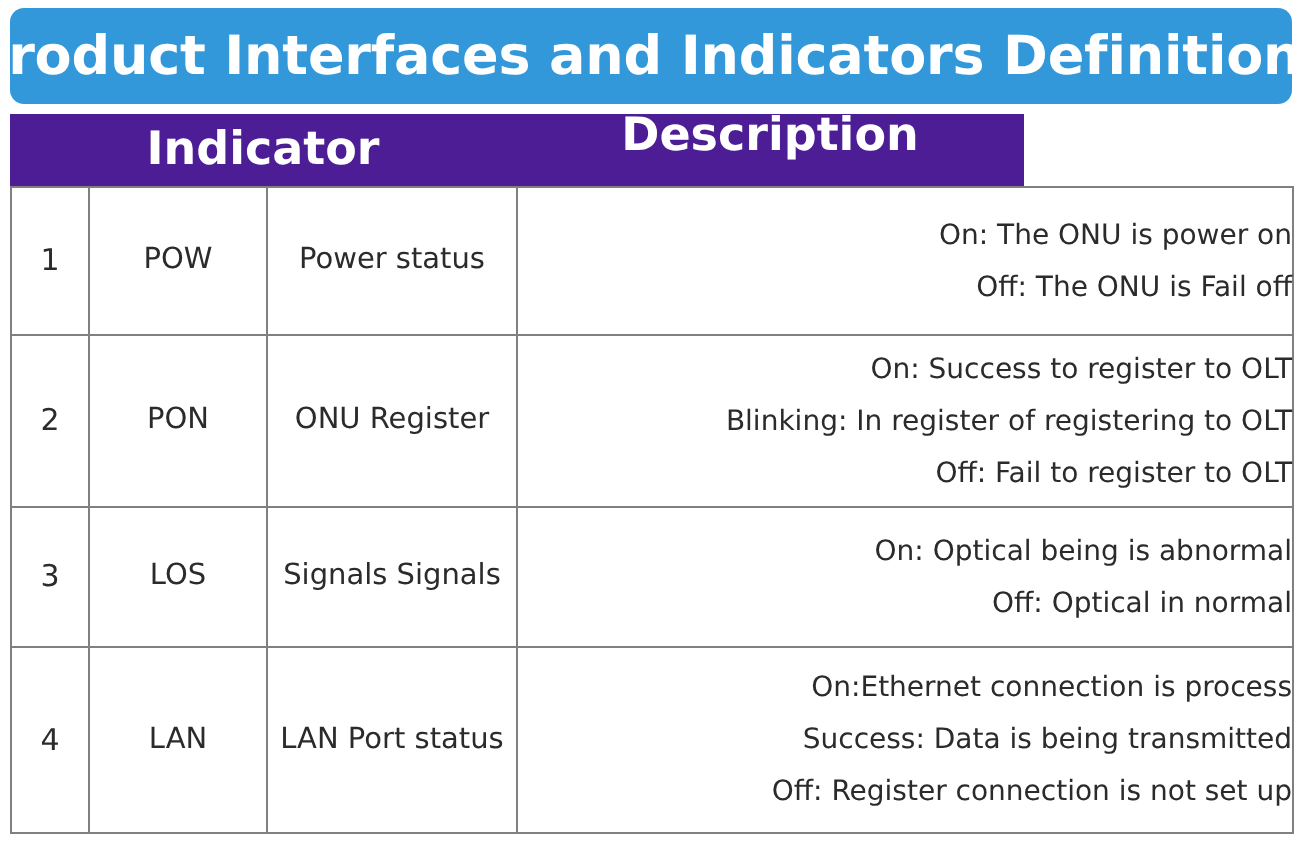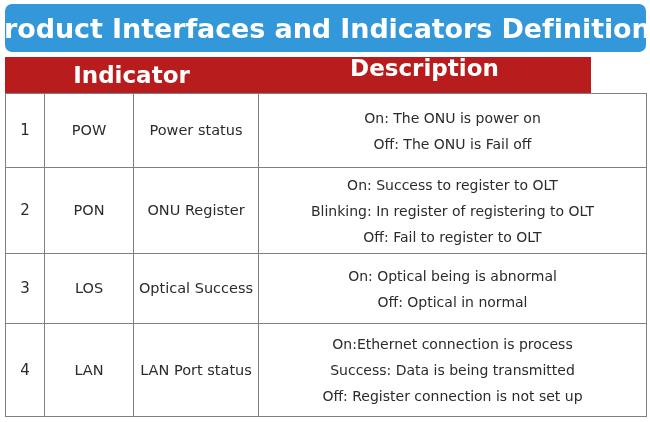--- a/index.html
+++ b/index.html
@@ -44,23 +44,23 @@
     letter-spacing: -0.1px;
     line-height: 1;
     white-space: nowrap;
   }
 
   
   .col-header {
     position: absolute;
     left: 5px;
     top: 57px;
-    width: 586px;
+    width: 507px;
     height: 36px;
-    background: #b91c1c;
+    background: #4c1d95;
     display: flex;
     box-sizing: border-box;
   }
   .col-header .ch-indicator {
     width: 253px;
     display: flex;
     align-items: center;
     justify-content: center;
     box-sizing: border-box;
   }
@@ -93,21 +93,21 @@
   .grid td {
     border: 1px solid #808080;
     padding: 0;
     box-sizing: border-box;
     background: #ffffff;
     vertical-align: middle;
   }
   .c-num   { width: 39px;  text-align: center; }
   .c-abbr  { width: 89px;  text-align: center; }
   .c-name  { width: 125px; text-align: center; margin-top: 39px; }
-  .c-desc  { width: 388px; text-align: center; padding-left: 27px; }
+  .c-desc  { width: 388px; text-align: right; padding-left: 27px; }
 
   .cell-text {
     font-size: 14.5px;
     color: #2b2b2b;
     line-height: 1;
     display: block;
   }
   .c-num .cell-text { font-size: 15px; }
 
   .desc-line {
@@ -177,21 +177,21 @@
       </tr>
 
       <tr class="r3">
         <td class="c-num">
           <span class="cell-text">3</span>
         </td>
         <td class="c-abbr">
           <span class="cell-text">LOS</span>
         </td>
         <td class="c-name">
-          <span class="cell-text">Optical Success</span>
+          <span class="cell-text">Signals Signals</span>
         </td>
         <td class="c-desc">
           <span class="desc-line">On: Optical being is abnormal</span>
           <span class="desc-line">Off: Optical in normal</span>
         </td>
       </tr>
 
       <tr class="r4">
         <td class="c-num">
           <span class="cell-text">4</span>

